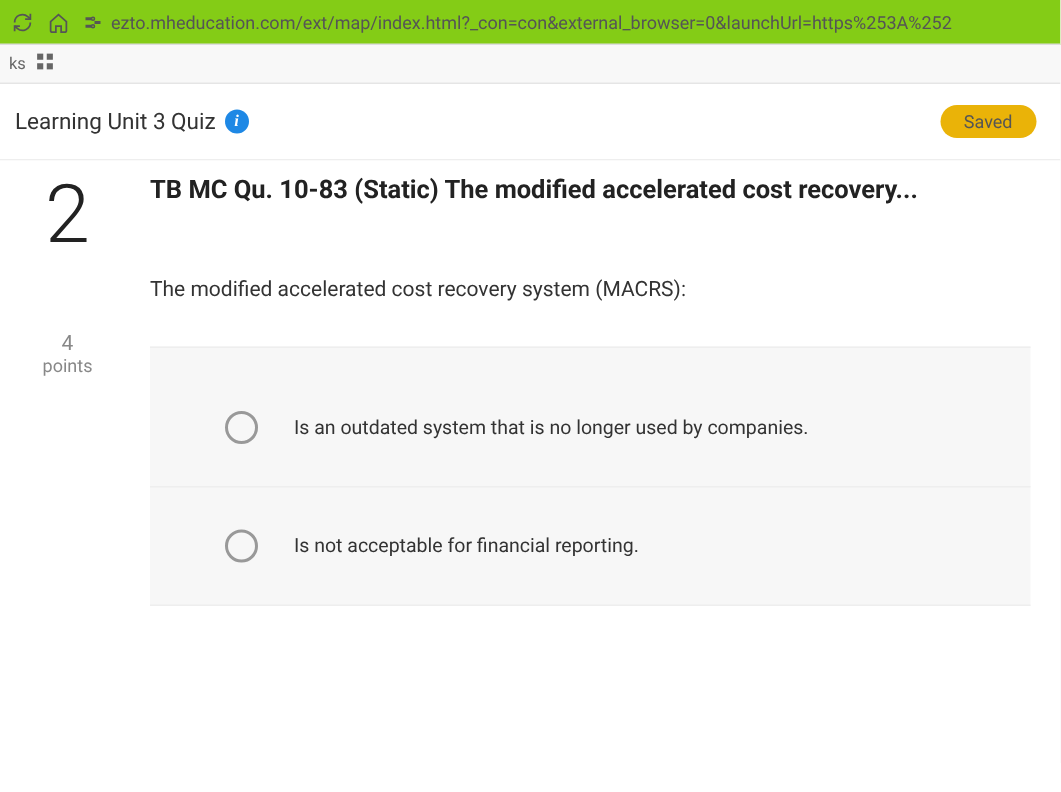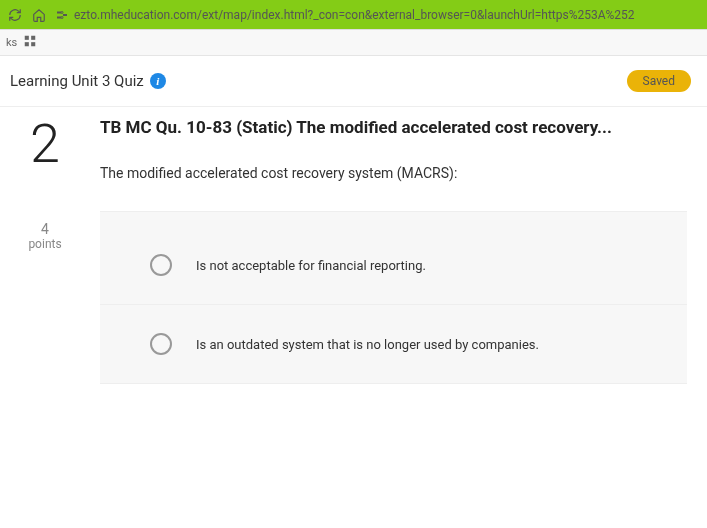--- a/index.html
+++ b/index.html
@@ -100,21 +100,21 @@
     .points-value { font-size: 14px; }
     .points-label { font-size: 12px; }
     .right-col {
       flex: 1;
       padding: 10px 20px 0 10px;
     }
     .q-title {
       font-size: 17px;
       font-weight: 700;
       color: #222;
-      margin-bottom: 28px;
+      margin-bottom: 48px;
     }
     .q-stem {
       font-size: 14px;
       color: #333;
       margin-bottom: 30px;
     }
     .mc-block {
       background: #f7f7f7;
       padding: 14px 0 0 0;
       border-top: 1px solid #eee;
@@ -205,21 +205,21 @@
       <div class="points-value">4</div>
       <div class="points-label">points</div>
     </div>
   </div>
   <div class="right-col">
     <div class="q-title">TB MC Qu. 10-83 (Static) The modified accelerated cost recovery...</div>
     <div class="q-stem">The modified accelerated cost recovery system (MACRS):</div>
     <div class="mc-block">
       <div class="option">
         <div class="radio"></div>
-        <div class="option-text">Is not acceptable for financial reporting.</div>
+        <div class="option-text">Is an outdated system that is no longer used by companies.</div>
       </div>
       <div class="option">
         <div class="radio"></div>
-        <div class="option-text">Is an outdated system that is no longer used by companies.</div>
+        <div class="option-text">Is not acceptable for financial reporting.</div>
       </div>
     </div>
   </div>
 </div>
 
 </body></html>

